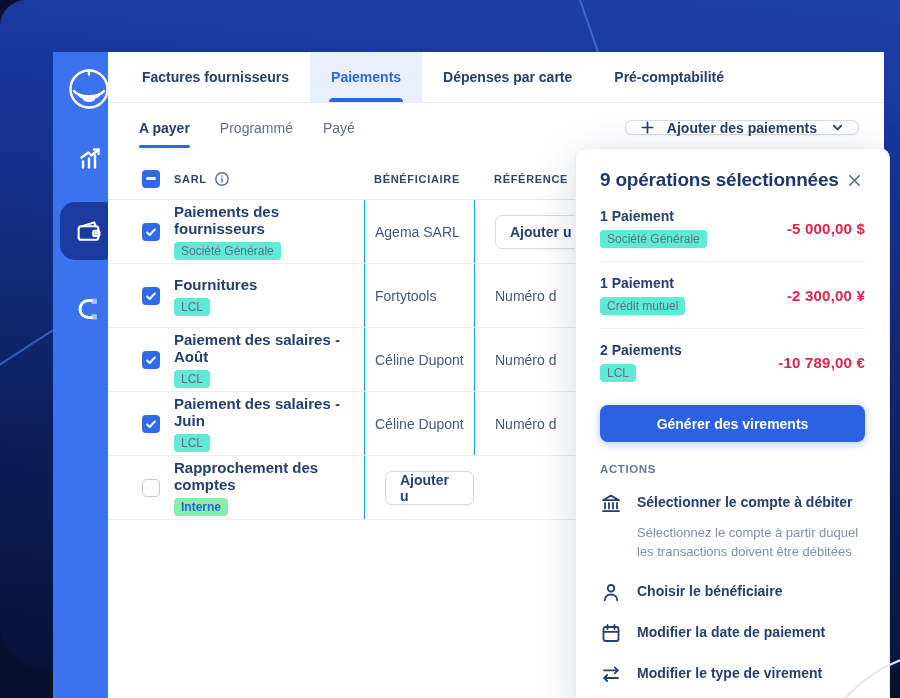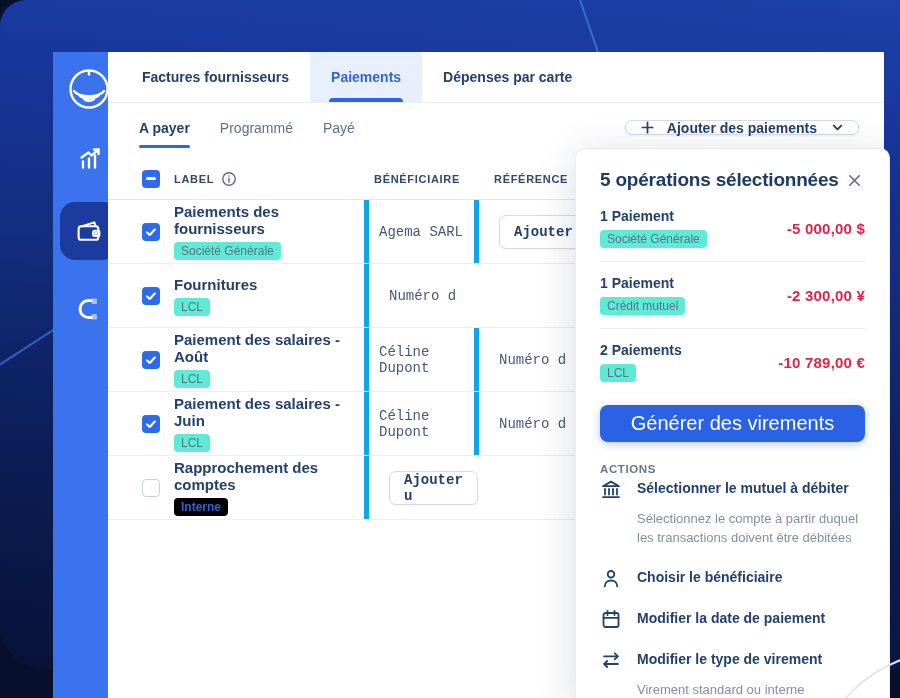--- a/index.html
+++ b/index.html
@@ -45,51 +45,51 @@
   .add-btn .chev { margin-left:2px; display:flex; }
 
   
   .thead, .trow { display:grid; grid-template-columns:66px 190px 110px 1fr; align-items:center; }
   .thead { height:42px; border-bottom:1px solid #E4E8EE; margin-top:6px; }
   .th { font-size:11px; font-weight:700; letter-spacing:.7px; color:#33486B; display:flex; align-items:center; gap:7px; }
   .cell-benef-h { padding-left:10px; }
   .cell-ref-h { padding-left:20px; }
   .trow { height:64px; border-bottom:1px solid #EBEEF2; }
   .trow .col3, .trow .col4, .thead .col3h, .thead .col4h { position:relative; }
-  .trow .col3, .trow .col4 { border-left:5px solid #0ea5e9; height:100%; display:flex; align-items:center;font-family:Liberation Mono, monospace; }
+  .trow .col3, .trow .col4 { border-left:1px solid #0ea5e9; height:100%; display:flex; align-items:center; }
   .cb-cell { padding-left:34px; }
   .cb { width:18px; height:18px; border-radius:4px; background:#2F6BE8; display:flex; align-items:center; justify-content:center; cursor:pointer; flex:none; }
   .cb.unchecked { background:#fff; border:1.5px solid #C6D0DD; }
   .dash { width:10px; height:2.5px; border-radius:2px; background:#fff; }
   .row-title { font-size:15px; font-weight:600; color:#24406E; }
   .badge { display:inline-block; margin-top:5px; font-size:12px; color:#5E7189; background:#5eead4;
     padding:2px 7px; border-radius:4px; }
-  .badge.blue { background:#000000; color:#2E62D9; font-weight:600; }
+  .badge.blue { background:#86efac; color:#2E62D9; font-weight:600; }
   .benef { padding-left:10px; font-size:14px; color:#44597A; }
   .ref-text { padding-left:20px; font-size:14px; color:#44597A; }
   .ref-btn { margin-left:20px; height:34px; width:190px; padding:0 14px; background:#fff;
     border:1px solid #D5DBE4; border-radius:7px; font-family:inherit; font-size:14px; font-weight:700;
     color:#24406E; text-align:left; cursor:pointer; box-shadow:0 1px 2px rgba(20,40,90,.05); }
 
   
   .panel { position:absolute; left:575px; top:148px; width:315px; height:556px; background:#fff;
     border:1px solid #E9ECF2; border-bottom:none; border-radius:10px 10px 0 0;
     box-shadow:0 8px 40px rgba(15,35,80,.17); padding:20px 24px 0; z-index:20; }
   .panel-head { display:flex; align-items:center; justify-content:space-between; margin-bottom:4px; }
   .panel-title { font-size:19px; font-weight:800; color:#1F3A66; letter-spacing:-.2px; }
   .close-btn { background:none; border:none; cursor:pointer; color:#5A6E8C; display:flex; padding:2px; }
   .sum-row { display:flex; align-items:center; justify-content:space-between; padding:13px 0; }
   .sum-row + .sum-row { border-top:1px solid #EDEFF3; }
   .sum-count { font-size:14px; font-weight:700; color:#24406E; }
   .sum-row .badge { margin-top:6px; }
   .sum-amount { font-size:15px; font-weight:700; color:#E0234E; letter-spacing:.2px; white-space:nowrap; }
   .generate-btn { width:100%; height:37px; background:#2B61E3; border:none; border-radius:8px;
-    color:#fff; font-family:inherit; font-size:20px; font-weight:400; cursor:pointer;
+    color:#fff; font-family:inherit; font-size:14px; font-weight:700; cursor:pointer;
     margin:10px 0 21px; box-shadow:0 2px 8px rgba(43,97,227,.35); }
-  .actions-title { font-size:11.5px; font-weight:700; letter-spacing:.6px; color:#66788F; margin-bottom:3px; }
+  .actions-title { font-size:11.5px; font-weight:700; letter-spacing:.6px; color:#66788F; margin-bottom:17px; }
   .action { display:flex; align-items:flex-start; gap:15px; margin-bottom:19px; cursor:pointer; }
   .aicon { width:22px; height:22px; color:#24406E; flex:none; }
   .action-label { font-size:14px; font-weight:700; color:#24406E; padding-top:2px; }
   .action-sub { font-size:13px; color:#8090A6; margin-top:14px; line-height:1.45; max-width:237px; }
 
   .deco-arc { position:absolute; left:810px; top:650px; width:280px; height:280px;
     border:2px solid #E3E8F0; border-radius:50%; z-index:30; pointer-events:none; }
 
   svg { display:block; }
 </style>
@@ -143,20 +143,23 @@
     <div class="tabbar">
       <div class="tab">
           <span>Factures fournisseurs</span>
         </div>
       <div class="tab active">
           <span>Paiements</span>
         </div>
       <div class="tab">
           <span>Dépenses par carte</span>
         </div>
+      <div class="tab">
+          <span>Pré-comptabilité</span>
+        </div>
     </div>
 
     <div class="subbar">
       <div class="subtab active">
           <span>A payer</span>
         </div>
       <div class="subtab">
           <span>Programmé</span>
         </div>
       <div class="subtab">
@@ -175,21 +178,21 @@
       </button>
     </div>
 
     <div class="thead">
       <div class="cb-cell">
         <div class="cb">
             <div class="dash"></div>
           </div>
       </div>
       <div class="th">
-        <span>LABEL</span>
+        <span>SARL</span>
         <svg width="16" height="16" viewBox="0 0 16 16" fill="none" stroke="#5A6E8C" stroke-width="1.4" stroke-linecap="round">
           <circle cx="8" cy="8" r="6.2"></circle>
             <path d="M8 7.4v3.6"></path>
             <circle cx="8" cy="5.1" r="0.8" fill="#5A6E8C" stroke="none"></circle>
         </svg>
       </div>
       <div class="th col3h cell-benef-h">
           <span>BÉNÉFICIAIRE</span>
         </div>
       <div class="th col4h cell-ref-h">
@@ -222,20 +225,23 @@
           <div class="cb">
         <svg width="12" height="12" viewBox="0 0 14 14" fill="none" stroke="#fff" stroke-width="2.4" stroke-linecap="round" stroke-linejoin="round">
               <path d="M2.5 7.5l3 3 6-6.5"></path>
             </svg>
       </div>
         </div>
       <div>
         <div class="row-title">Fournitures</div>
         <span class="badge">LCL</span>
       </div>
+      <div class="col3">
+          <span class="benef">Fortytools</span>
+        </div>
       <div class="col4">
           <span class="ref-text">Numéro d</span>
         </div>
     </div>
 
     <div class="trow">
       <div class="cb-cell">
           <div class="cb">
         <svg width="12" height="12" viewBox="0 0 14 14" fill="none" stroke="#fff" stroke-width="2.4" stroke-linecap="round" stroke-linejoin="round">
               <path d="M2.5 7.5l3 3 6-6.5"></path>
@@ -284,21 +290,21 @@
       </div>
       <div class="col4">
           <button class="ref-btn">Ajouter u</button>
         </div>
     </div>
 
   </main>
 
   <aside class="panel">
     <div class="panel-head">
-      <div class="panel-title">5 opérations sélectionnées</div>
+      <div class="panel-title">9 opérations sélectionnées</div>
       <button class="close-btn">
         <svg width="17" height="17" viewBox="0 0 18 18" fill="none" stroke="#5A6E8C" stroke-width="1.7" stroke-linecap="round">
             <path d="M4 4l10 10M14 4L4 14"></path>
           </svg>
       </button>
     </div>
 
     <div class="sum-row">
       <div>
         <div class="sum-count">1 Paiement</div>
@@ -327,21 +333,21 @@
 
     <div class="action">
       <span class="aicon">
         <svg width="22" height="22" viewBox="0 0 22 22" fill="none" stroke="currentColor" stroke-width="1.8" stroke-linecap="round" stroke-linejoin="round">
           <path d="M3 8.2L11 3.6l8 4.6z"></path>
             <path d="M5 11v5.5M9 11v5.5M13 11v5.5M17 11v5.5"></path>
             <path d="M3 19.2h16"></path>
         </svg>
       </span>
       <div>
-        <div class="action-label">Sélectionner le mutuel à débiter</div>
+        <div class="action-label">Sélectionner le compte à débiter</div>
         <div class="action-sub">Sélectionnez le compte à partir duquel les transactions doivent être débitées</div>
       </div>
     </div>
 
     <div class="action">
       <span class="aicon">
         <svg width="22" height="22" viewBox="0 0 22 22" fill="none" stroke="currentColor" stroke-width="1.8" stroke-linecap="round">
           <circle cx="11" cy="7.3" r="3.3"></circle>
             <path d="M4.8 19.3c0-3.7 2.8-5.8 6.2-5.8s6.2 2.1 6.2 5.8"></path>
         </svg>

